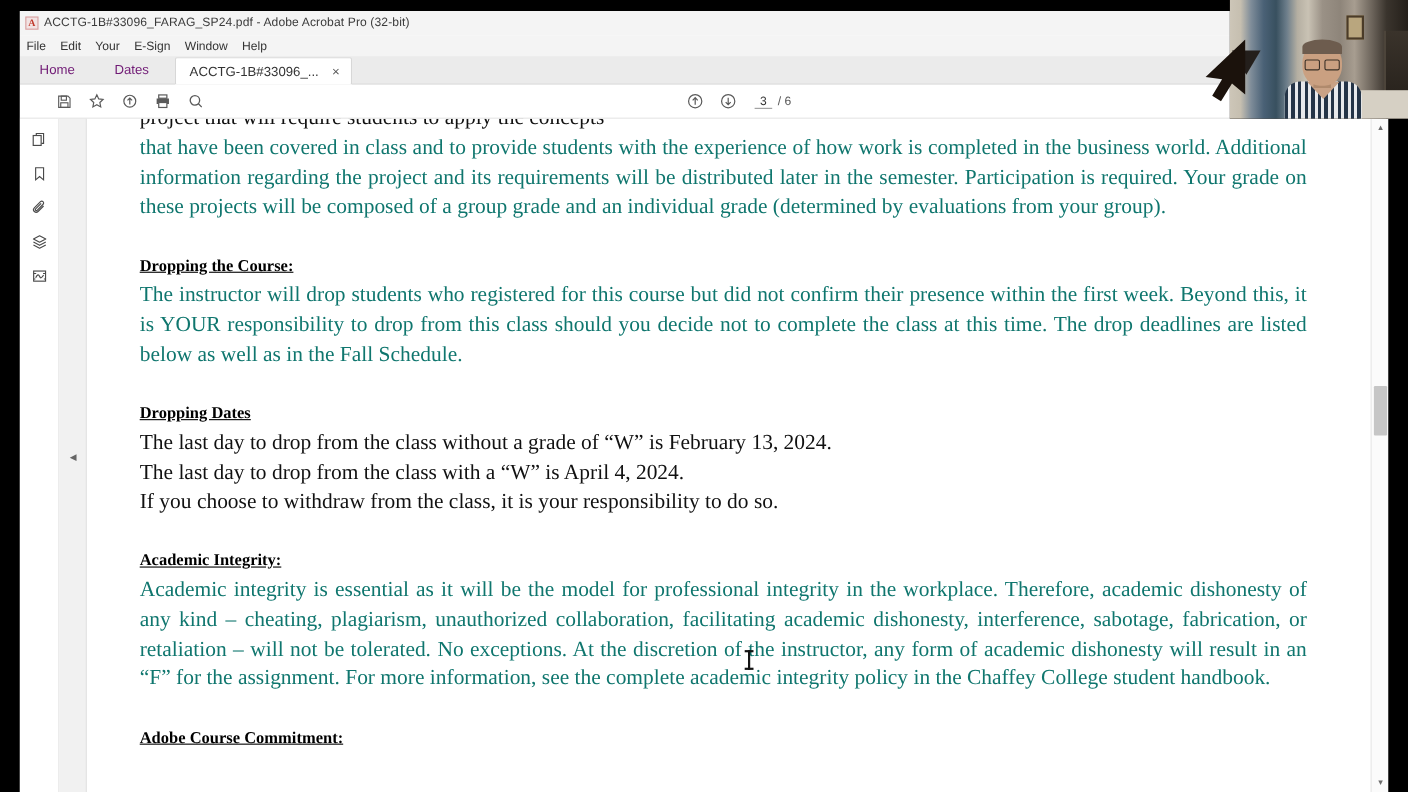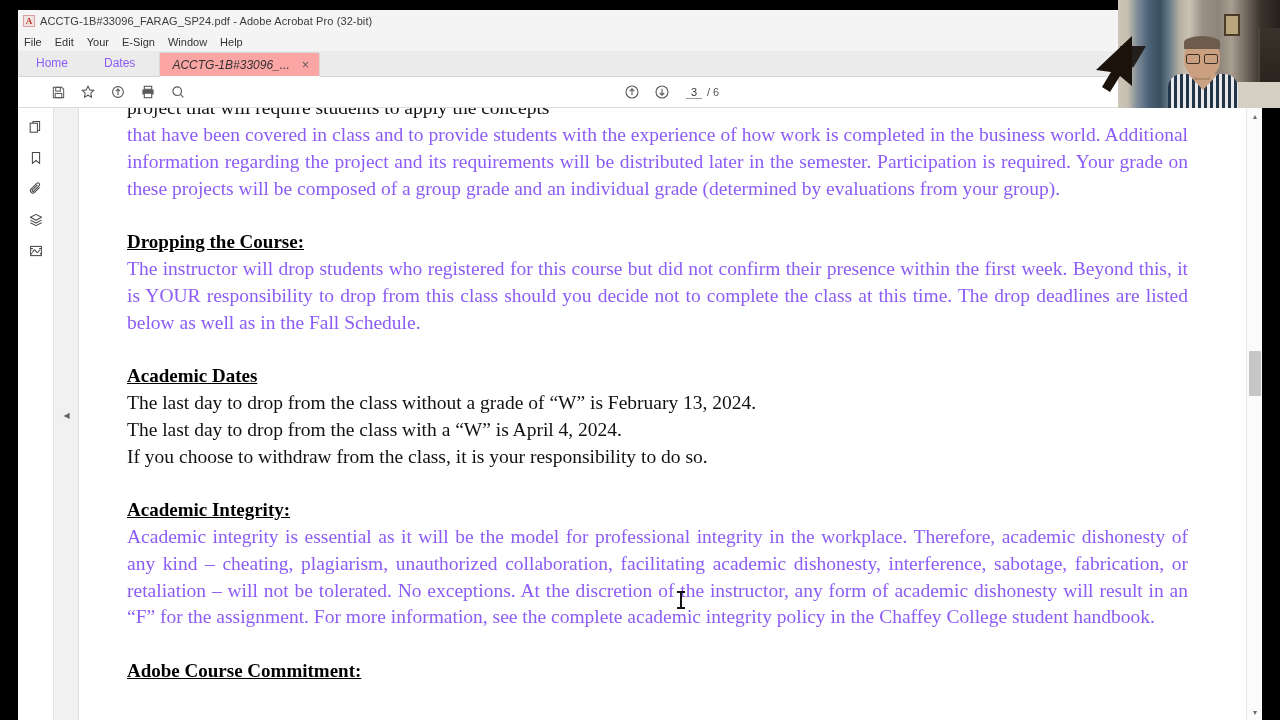--- a/index.html
+++ b/index.html
@@ -72,35 +72,35 @@
   #tab-strip {
     height: 26px;
     background: #ebebeb;
     display: flex;
     align-items: flex-end;
     border-bottom: 1px solid #d7d7d7;
     position: relative;
   }
   .nav-tab {
     font-size: 12px;
-    color: #8b5cf6;
+    color: #701a75;
     padding: 5px 18px 6px 18px;
     cursor: default;
     white-space: nowrap;
   }
   .doc-tab {
     display: flex; align-items: center;
-    background: #fca5a5;
+    background: #ffffff;
     border: 1px solid #d7d7d7;
     border-bottom: 1px solid #ffffff;
     border-radius: 2px 2px 0 0;
     height: 25px;
     padding: 0 8px 0 12px;
     margin-left: 6px;
-    position: relative; top: 1px; font-style: italic;
+    position: relative; top: 1px;
   }
   .doc-tab-label {
     font-size: 12px; color: #333;
     white-space: nowrap;
     margin-right: 10px;
   }
   .tab-close {
     font-size: 12px; color: #555;
     line-height: 10px;
     cursor: default;
@@ -193,25 +193,25 @@
   }
   .doc-line {
     font-size: 19.5px;
     line-height: 26.8px;
     color: #111;
     white-space: nowrap;
   }
   .doc-para {
     font-size: 19.5px;
     line-height: 26.8px;
-    color: #8b5cf6;
+    color: #0f766e;
     text-align: justify;
   }
   .doc-head {
-    font-size: 19px;
+    font-size: 15px;
     line-height: 26.8px;
     font-weight: bold;
     text-decoration: underline;
     color: #000;
     display: inline-block;
   }
   .gap { height: 26.8px; }
   .clip-top { overflow: hidden; height: 14px; }
   .clip-bottom { overflow: hidden; height: 13px; }
 
@@ -507,21 +507,21 @@
 
           <div>
             <span class="doc-head">Dropping the Course:</span>
           </div>
 
           <div class="doc-para">The instructor will drop students who registered for this course but did not confirm their presence within the first week.  Beyond this, it is YOUR responsibility to drop from this class should you decide not to complete the class at this time. The drop deadlines are listed below as well as in the Fall Schedule.</div>
 
           <div class="gap"></div>
 
           <div>
-            <span class="doc-head">Academic Dates</span>
+            <span class="doc-head">Dropping Dates</span>
           </div>
 
           <div class="doc-line">The last day to drop from the class without a grade of “W” is February 13, 2024.</div>
           <div class="doc-line">The last day to drop from the class with a “W” is April 4, 2024.</div>
           <div class="doc-line">If you choose to withdraw from the class, it is your responsibility to do so.</div>
 
           <div class="gap"></div>
 
           <div>
             <span class="doc-head">Academic Integrity:</span>

